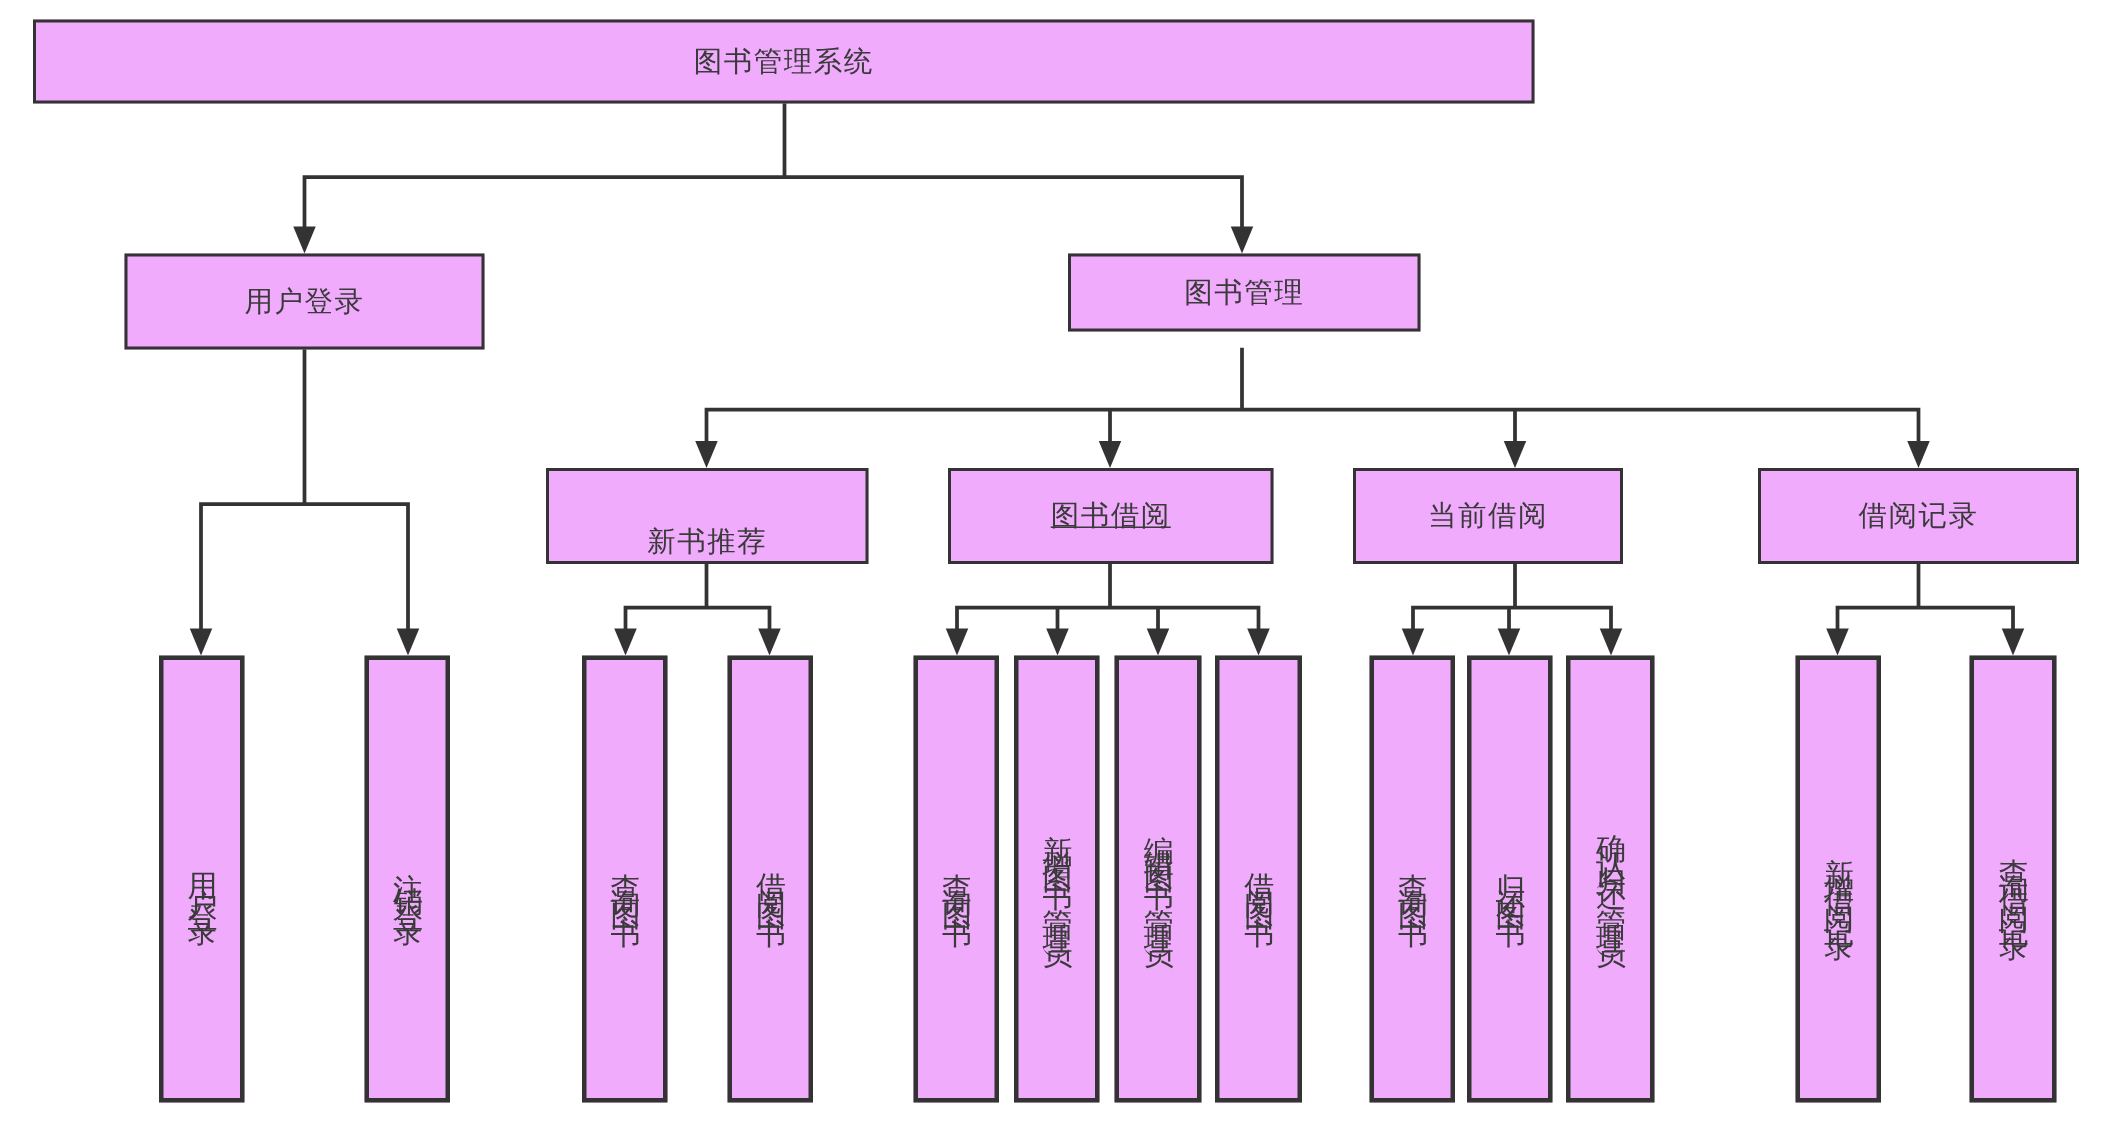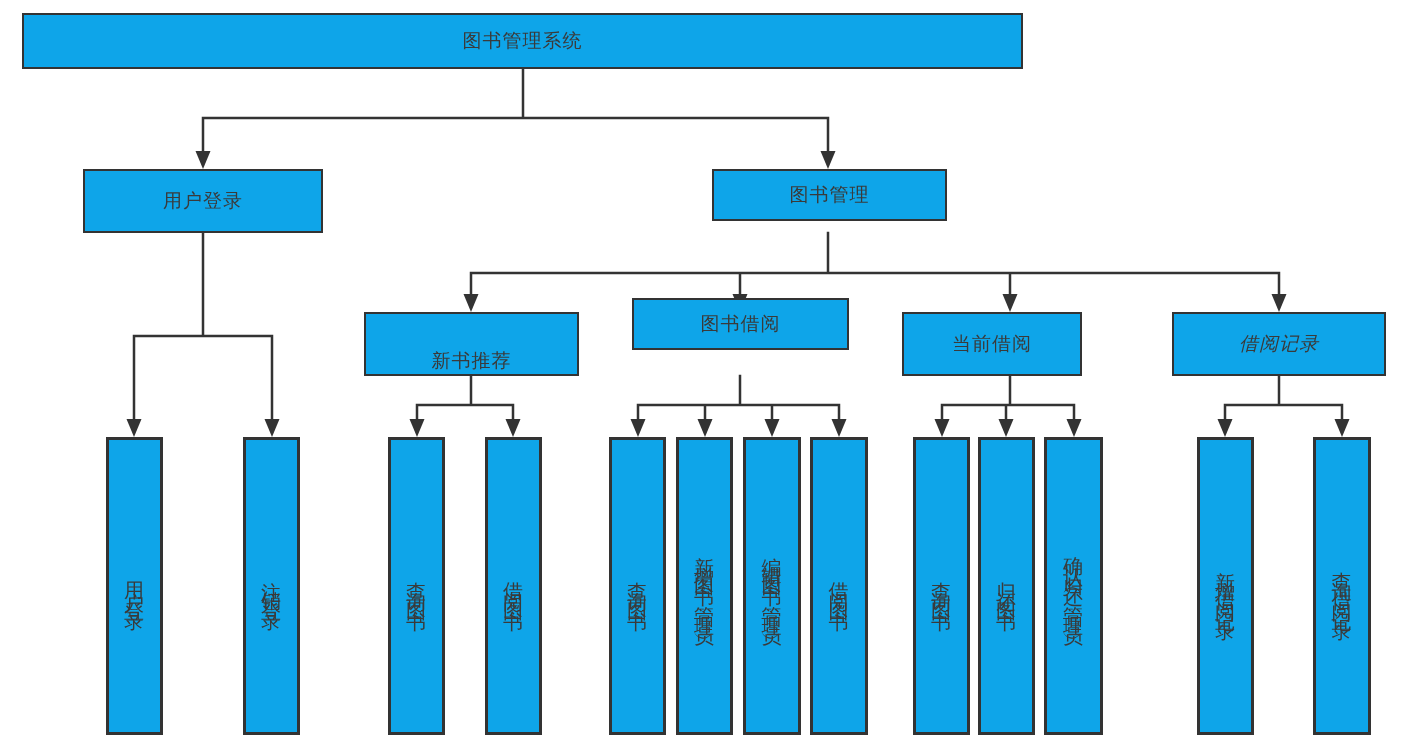--- a/index.html
+++ b/index.html
@@ -25,21 +25,21 @@
   #nodes {
     position: absolute;
     left: 0;
     top: 0;
     width: 1405px;
     height: 747px;
   }
   .node {
     position: absolute;
     box-sizing: border-box;
-    background: #0ea5e9;
+    background: #f0abfc;
     border: 3px solid #333333;
     display: flex;
     align-items: center;
     justify-content: center;
     color: #3a3a3a;
   }
   .node.h {
     border-width: 2.5px;
     font-size: 19px;
     letter-spacing: 1px;
@@ -117,27 +117,27 @@
       </div>
       <div class="node h" style="left: 83px; top: 169px; width: 240px; height: 64px;">
         <span>用户登录</span>
       </div>
       <div class="node h" style="left: 712px; top: 169px; width: 235px; height: 52px;">
         <span>图书管理</span>
       </div>
       <div class="node h" style="left: 364px; top: 312px; width: 215px; height: 64px; align-items: flex-end;">
         <span>新书推荐</span>
       </div>
-      <div class="node h" style="left: 632px; top: 298px; width: 217px; height: 52px;">
+      <div class="node h" style="left: 632px; top: 312px; width: 217px; height: 64px; text-decoration: underline;">
         <span>图书借阅</span>
       </div>
       <div class="node h" style="left: 902px; top: 312px; width: 180px; height: 64px;">
         <span>当前借阅</span>
       </div>
-      <div class="node h" style="left: 1172px; top: 312px; width: 214px; height: 64px; font-style: italic;">
+      <div class="node h" style="left: 1172px; top: 312px; width: 214px; height: 64px;">
         <span>借阅记录</span>
       </div>
       <div class="node v" style="left: 106px; top: 437px; width: 57px; height: 298px;">
         <span>用户登录</span>
       </div>
       <div class="node v" style="left: 243px; top: 437px; width: 57px; height: 298px;">
         <span>注销登录</span>
       </div>
       <div class="node v" style="left: 388px; top: 437px; width: 57px; height: 298px;">
         <span>查询图书</span>

